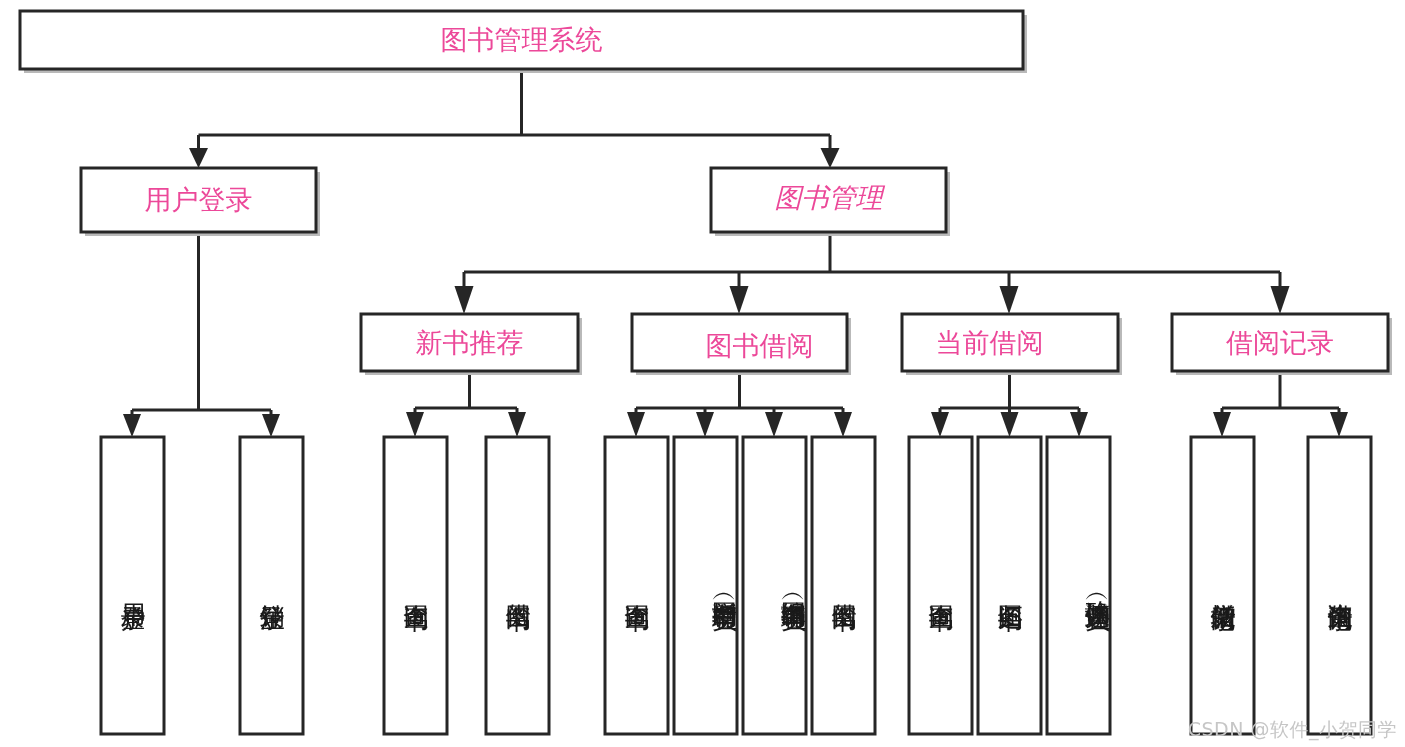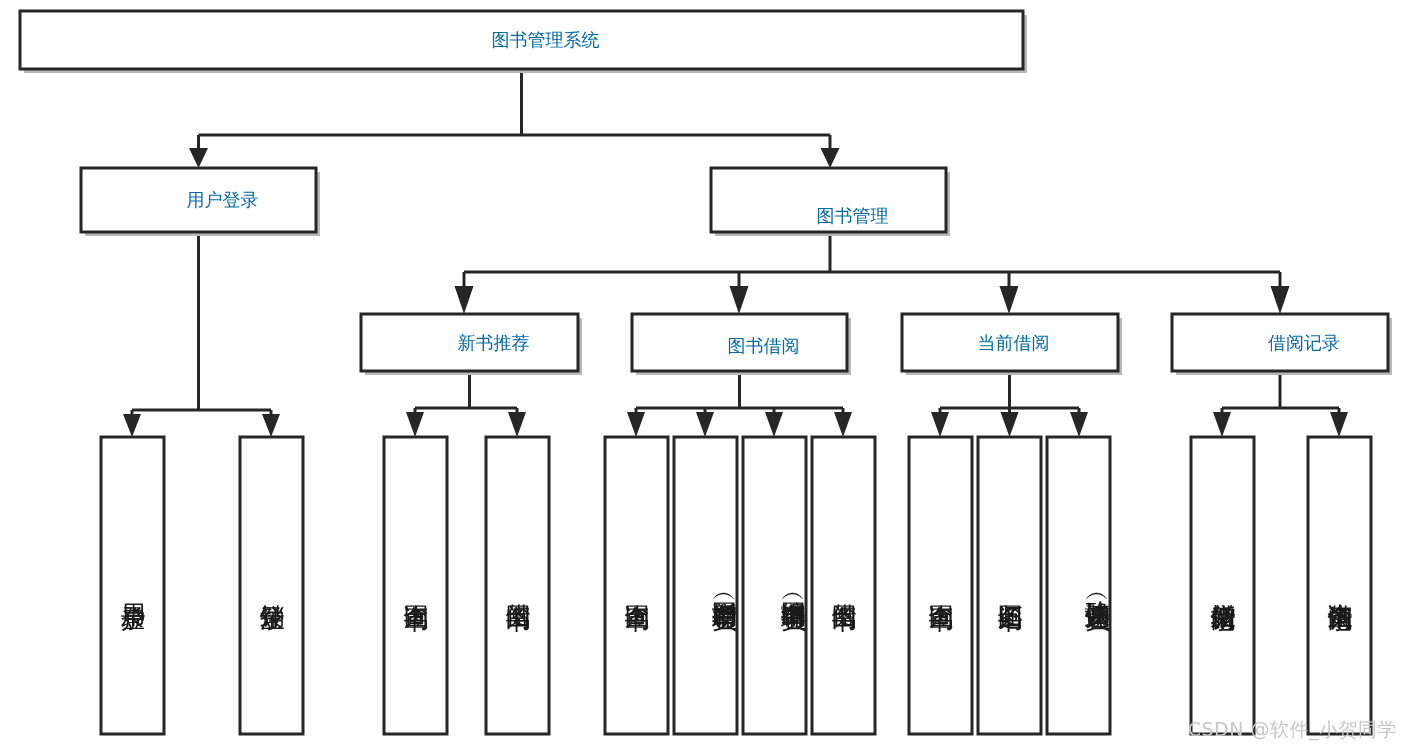--- a/index.html
+++ b/index.html
@@ -19,21 +19,21 @@
     display:flex;align-items:center;justify-content:center;
     writing-mode:vertical-rl;text-orientation:upright;
     font-size:25px;line-height:1.06;letter-spacing:1px;
     color:#1a1a1a;
     white-space:nowrap;
     pointer-events:none;
   }
   .hlabel-wrap{
     position:absolute;
     display:flex;align-items:center;justify-content:center;
-    font-size:18px;color:#0369a1;white-space:nowrap;pointer-events:none;margin-left:24px;
+    font-size:27px;color:#ec4899;white-space:nowrap;pointer-events:none;
   }
   #watermark{
     position:absolute;right:8px;bottom:4px;
     font-size:19px;color:#c6c6c6;
     font-family:"DejaVu Sans","Liberation Sans",sans-serif;
     letter-spacing:0.5px;
     pointer-events:none;
     margin-left:36px;
   }
 </style>
@@ -145,24 +145,24 @@
       <rect class="node-box" x="1047" y="437" width="63" height="297"></rect>
 
       <rect class="node-box" x="1191" y="437" width="63" height="297"></rect>
       <rect class="node-box" x="1308" y="437" width="63" height="297"></rect>
     </g>
   </svg>
 
   <div class="hlabel-wrap" style="left:20px;top:11px;width:1003px;height:58px;">图书管理系统</div>
 
   <div class="hlabel-wrap" style="left:81px;top:168px;width:235px;height:64px;">用户登录</div>
-  <div class="hlabel-wrap" style="left:711px;top:184px;width:235px;height:64px;">图书管理</div>
+  <div class="hlabel-wrap" style="left:711px;top:166px;width:235px;height:64px;font-style:italic;">图书管理</div>
 
   <div class="hlabel-wrap" style="left:361px;top:314px;width:217px;height:57px;text-align:right;">新书推荐</div>
-  <div class="hlabel-wrap" style="left:632px;top:314px;width:215px;height:63px;">图书借阅</div>
+  <div class="hlabel-wrap" style="left:632px;top:314px;width:215px;height:63px;padding-left:20px;">图书借阅</div>
   <div class="hlabel-wrap" style="left:902px;top:314px;width:175px;height:57px;">当前借阅</div>
   <div class="hlabel-wrap" style="left:1172px;top:314px;width:216px;height:57px;text-align:right;">借阅记录</div>
 
   <div class="vlabel-wrap" style="left:101px;top:437px;width:63px;height:297px;">用户登录</div>
   <div class="vlabel-wrap" style="left:240px;top:437px;width:63px;height:297px;">注销登录</div>
 
   <div class="vlabel-wrap" style="left:384px;top:437px;width:63px;height:297px;">查询图书</div>
   <div class="vlabel-wrap" style="left:486px;top:437px;width:63px;height:297px;">借阅图书</div>
 
   <div class="vlabel-wrap" style="left:605px;top:437px;width:63px;height:297px;">查询图书</div>

